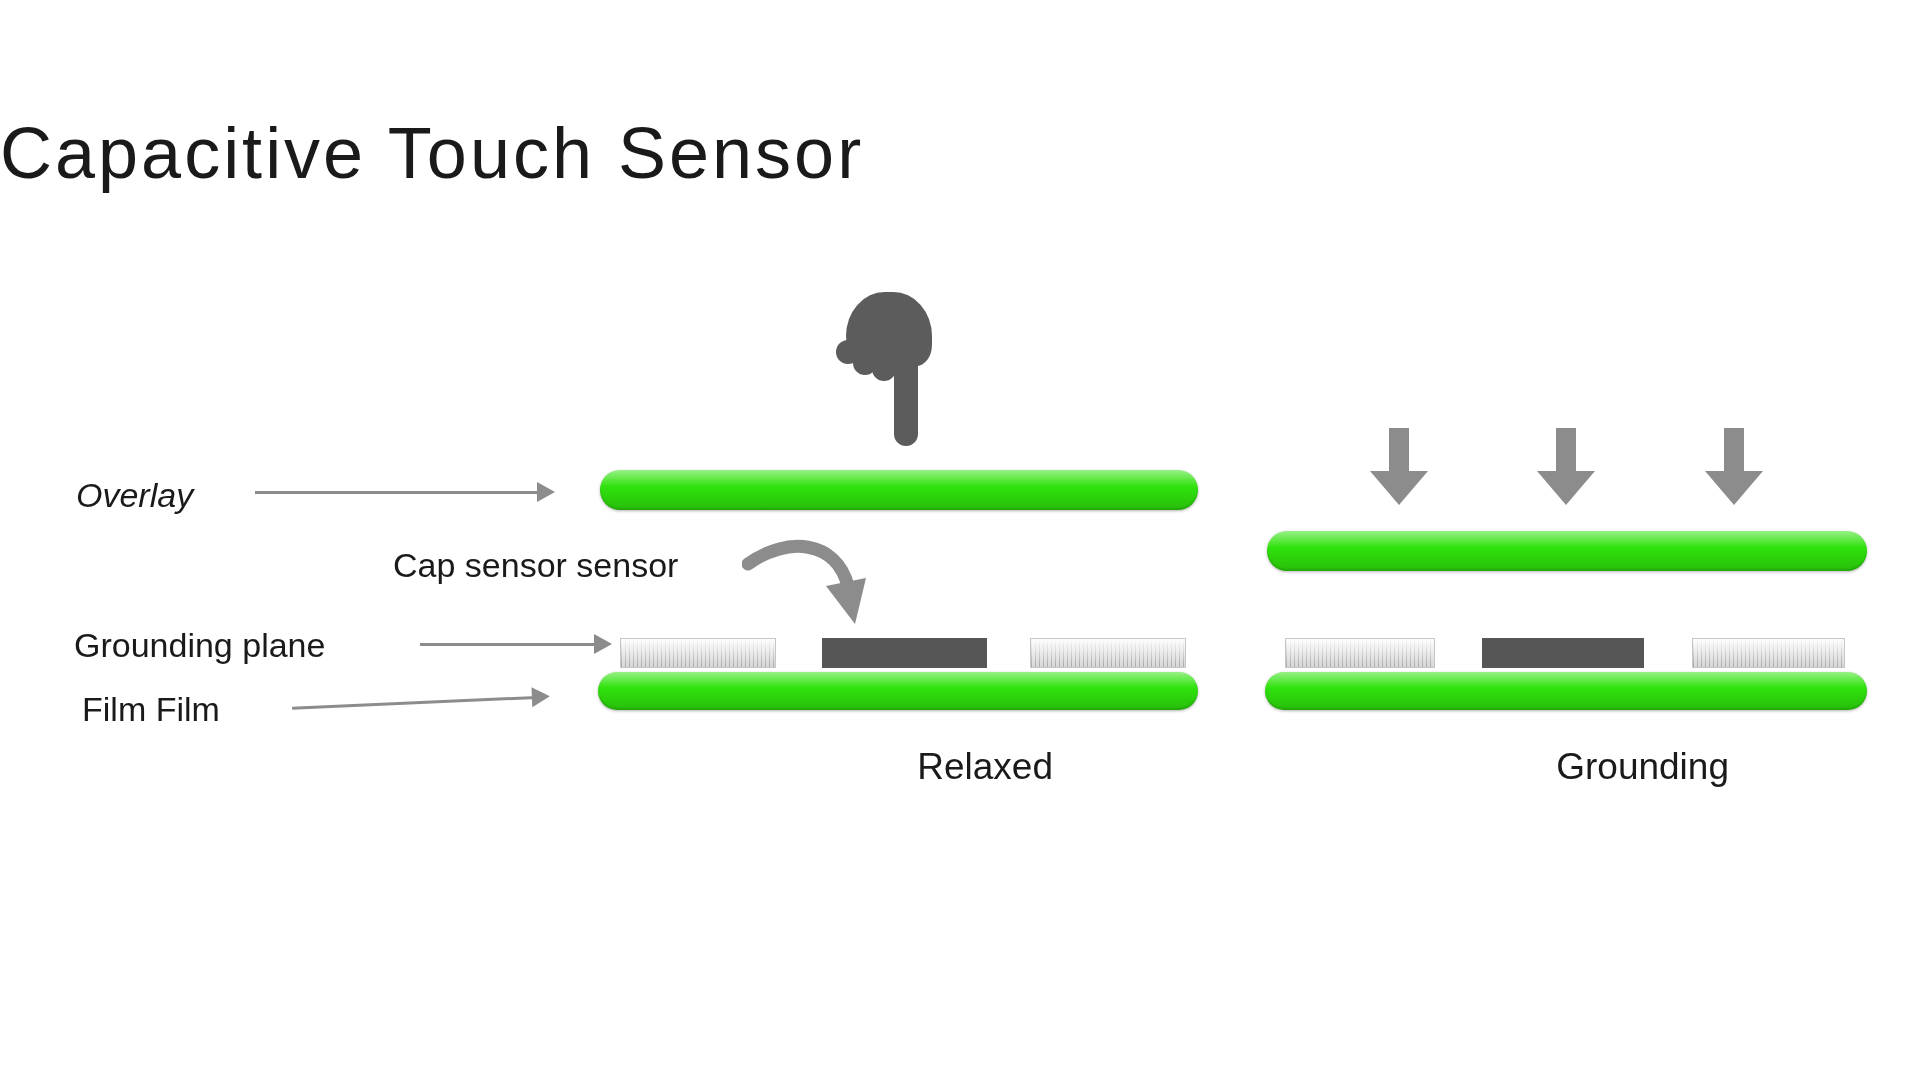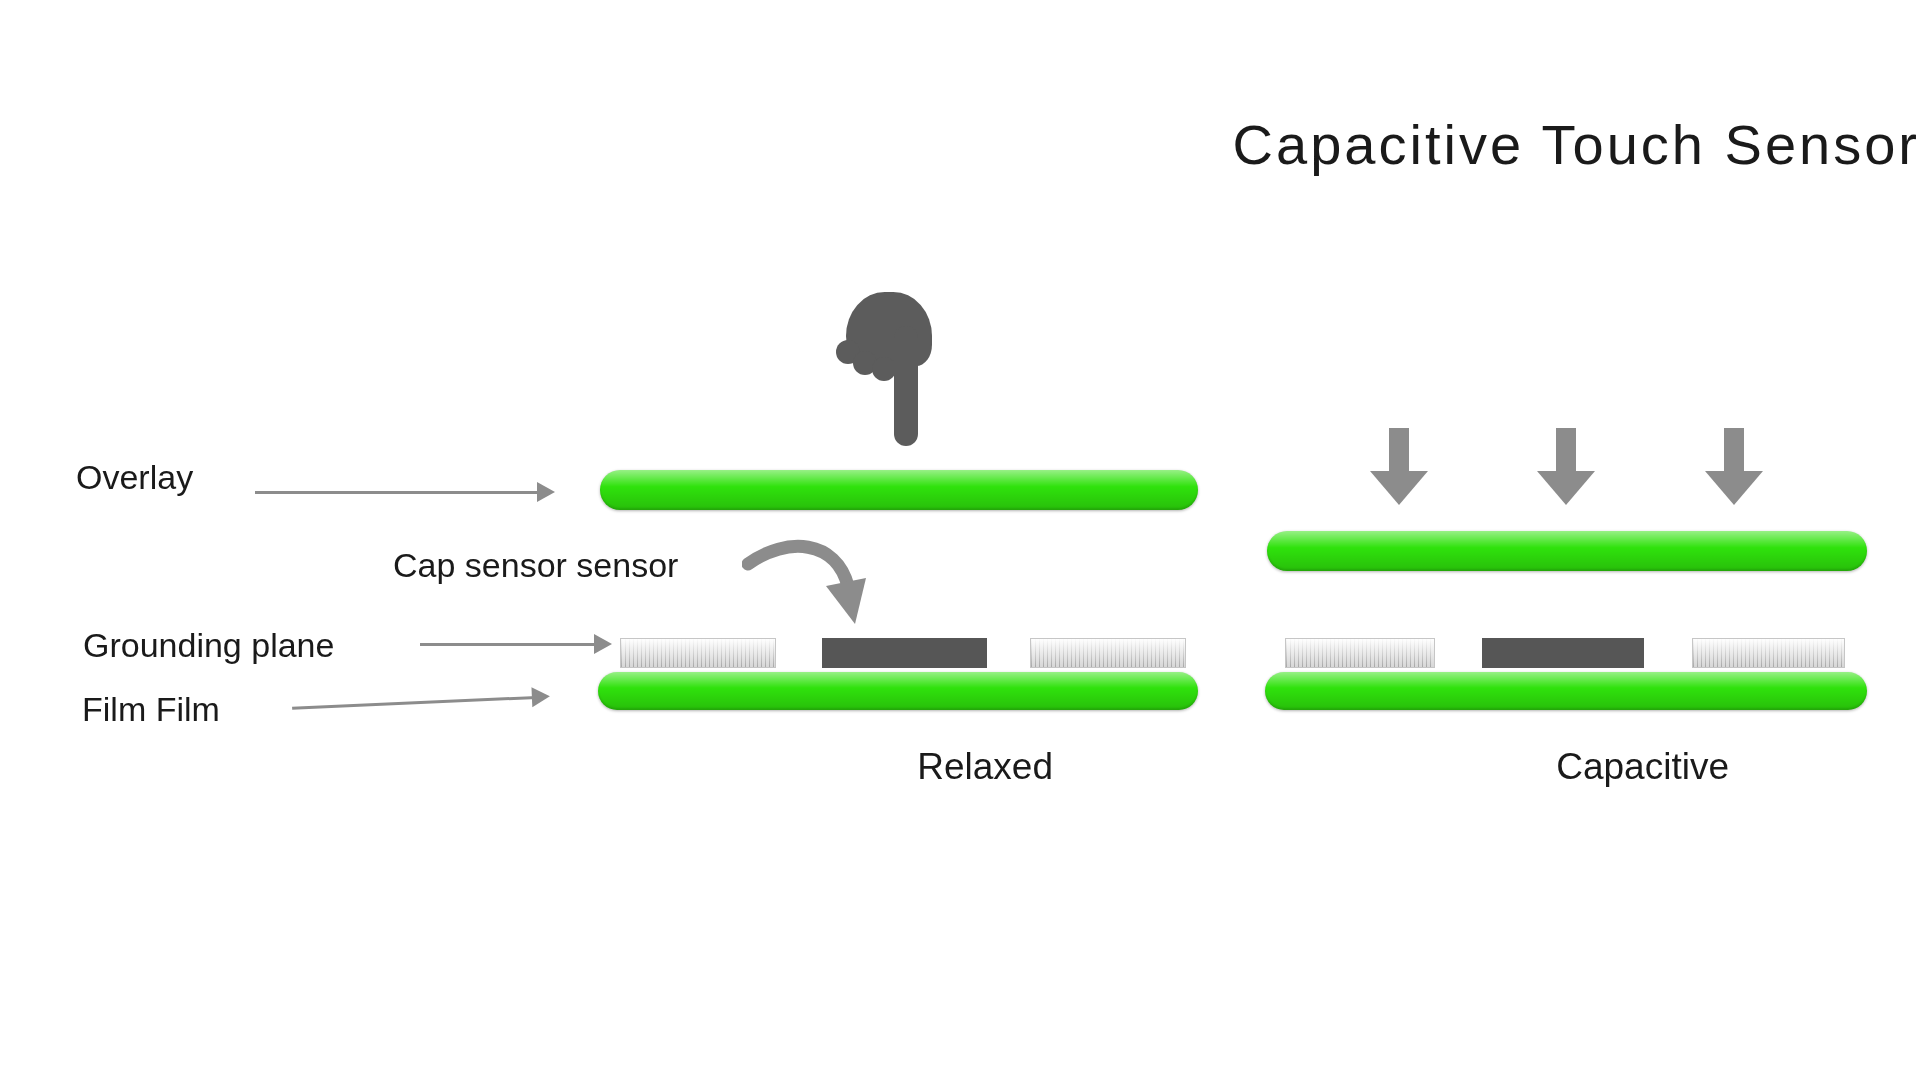--- a/index.html
+++ b/index.html
@@ -9,22 +9,22 @@
     overflow:hidden;
     background:var(--background,#ffffff);
     font-family:"Liberation Sans", sans-serif;
     color:var(--text-color,#1a1a1a);
   }
   .abs { position:absolute; }
 
   
   .title {
     top:112px; left:0; width:1920px;
-    text-align:right;
-    font-size:56px; font-weight:400; letter-spacing:3px;
+    text-align:left;
+    font-size:72px; font-weight:400; letter-spacing:3px;
     color:var(--text-color,#1a1a1a);
   }
 
   
   .bar {
     height:40px; border-radius:20px;
     background-color:var(--film-green,#2fe20c);
     background-image:linear-gradient(180deg, rgba(255,255,255,.5), rgba(255,255,255,0) 42%, rgba(0,0,0,.16));
     box-shadow:0 1px 3px rgba(0,0,0,.30), inset 0 -2px 2px rgba(0,0,0,.12);
   }
@@ -82,33 +82,33 @@
 <div class="abs title">Capacitive Touch Sensor</div>
 
 <div class="abs finger" style="left:832px; top:292px;">
   <div class="palm"></div>
   <div class="bump1"></div>
   <div class="bump2"></div>
   <div class="bump3"></div>
   <div class="digit"></div>
 </div>
 
-<div class="abs lbl" style="left:76px; top:458px;">Overlay</div>
+<div class="abs lbl" style="left:76px; top:476px;font-style:italic;">Overlay</div>
 <div class="abs parrow" style="left:255px; top:482px; width:300px;">
   <span class="line"></span>
   <span class="head"></span>
 </div>
 
 <div class="abs lbl" style="left:393px; top:546px;">Cap sensor sensor</div>
 <svg class="abs" style="left:742px; top:536px;" width="150" height="104" viewBox="0 0 150 104">
   <path d="M6 28 C 45 0, 94 4, 106 50" stroke="#8c8c8c" stroke-width="13" fill="none" stroke-linecap="round"></path>
   <polygon points="84,50 124,42 113,88" fill="#8c8c8c"></polygon>
 </svg>
 
-<div class="abs lbl" style="left:83px; top:626px;">Grounding plane</div>
+<div class="abs lbl" style="left:74px; top:626px;">Grounding plane</div>
 <div class="abs parrow" style="left:420px; top:634px; width:192px;">
   <span class="line"></span>
   <span class="head"></span>
 </div>
 
 <div class="abs lbl" style="left:82px; top:690px;">Film Film</div>
 <div class="abs parrow" style="left:292px; top:692px; width:258px; transform:rotate(-2.5deg);">
   <span class="line"></span>
   <span class="head"></span>
 </div>
@@ -137,13 +137,13 @@
 </div>
 
 <div class="abs bar" style="left:1267px; top:531px; width:600px;"></div>
 
 <div class="abs gblock" style="left:1285px; top:638px; width:150px;"></div>
 <div class="abs sensor" style="left:1482px; top:638px; width:162px;"></div>
 <div class="abs gblock" style="left:1692px; top:638px; width:153px;"></div>
 
 <div class="abs bar" style="left:1265px; top:672px; width:602px; height:38px; border-radius:19px;"></div>
 
-<div class="abs state" style="left:1409px; top:746px;">Capacitive</div>
+<div class="abs state" style="left:1409px; top:746px;">Grounding</div>
 
 </body></html>

